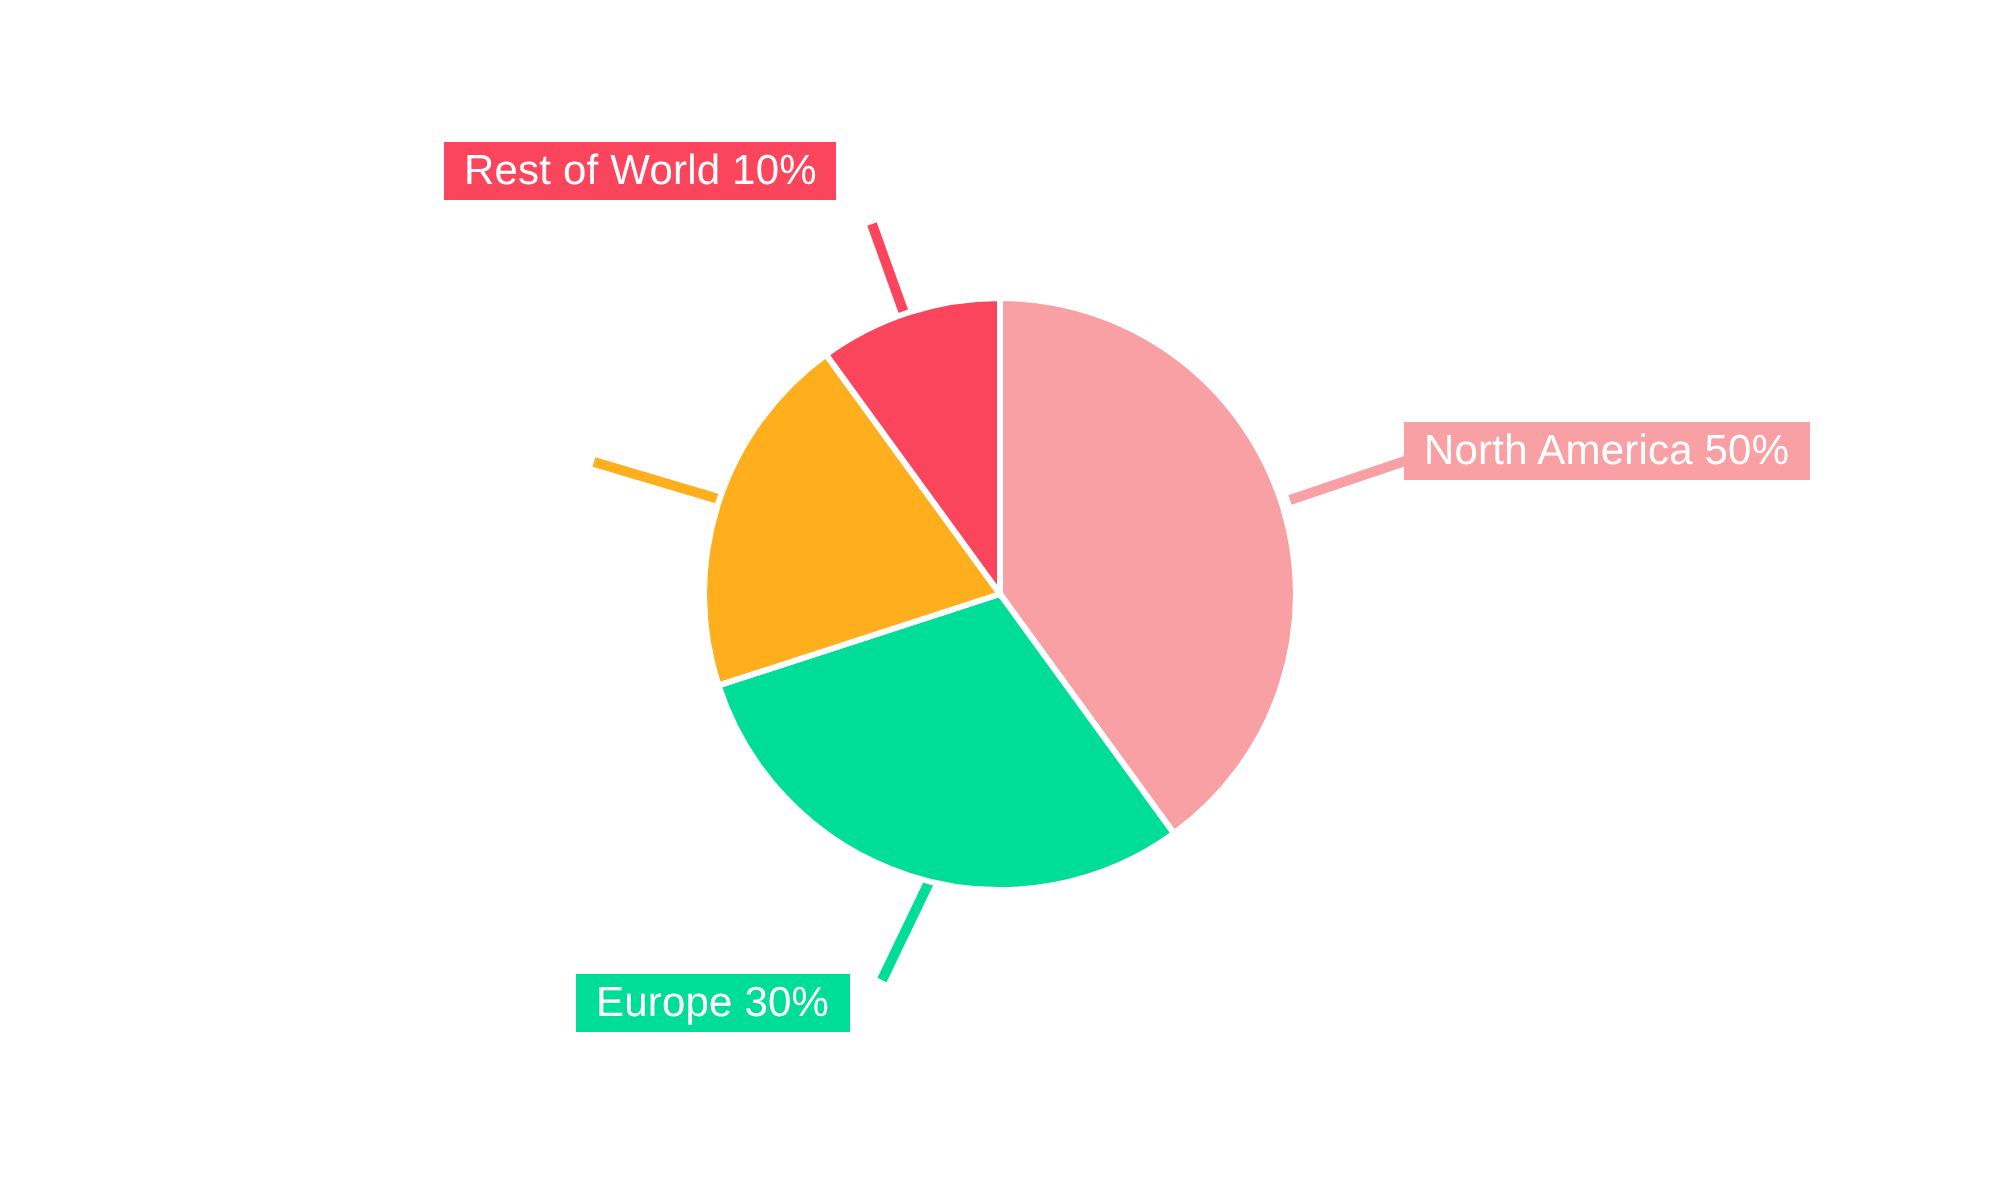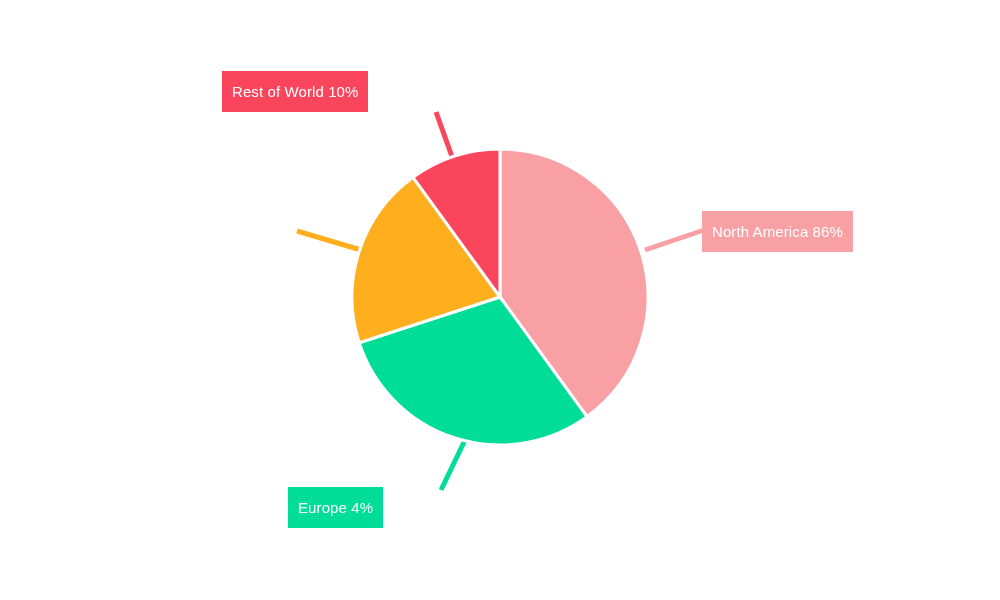--- a/index.html
+++ b/index.html
@@ -25,26 +25,26 @@
     width: 1000px;
     height: 600px;
     display: block;
   }
   .callout {
     position: absolute;
     box-sizing: border-box;
     display: flex;
     align-items: center;
     color: #ffffff;
-    font-size: 15px;
+    font-size: 21px;
     line-height: 1;
     letter-spacing: 0.1px;
     white-space: nowrap;
     padding: 0 10px;
-    height: 41px;
+    height: 29px;
   }
   .callout-na    { left: 702px; top: 211px; }
   .callout-eu    { left: 288px; top: 487px; }
   .callout-ap    { left: 100px; top: 211px; }
   .callout-row   { left: 222px; top: 71px;  }
 </style>
 </head>
 <body>
 
 <div id="canvas">
@@ -64,25 +64,25 @@
 
       <path d="M 500.00 297.00 L 586.99 416.73 A 148 148 0 0 1 359.24 342.73 Z" fill="#00dd96" stroke="#ffffff" stroke-width="3"></path>
 
       <path d="M 500.00 297.00 L 359.24 342.73 A 148 148 0 0 1 413.01 177.27 Z" fill="#ffaf1e" stroke="#ffffff" stroke-width="3"></path>
 
       <path d="M 500.00 297.00 L 413.01 177.27 A 148 148 0 0 1 500.00 149.00 Z" fill="#fb455c" stroke="#ffffff" stroke-width="3"></path>
     </g>
   </svg>
 
   <div class="callout callout-na" style="background:#f8a0a4;">
-    <span>North America 86%</span>
+    <span>North America 50%</span>
   </div>
 
   <div class="callout callout-eu" style="background:#00dd96;">
-    <span>Europe 4%</span>
+    <span>Europe 30%</span>
   </div>
 
 
   <div class="callout callout-row" style="background:#fb455c;">
     <span>Rest of World 10%</span>
   </div>
 
 </div>
 
 </body></html>

